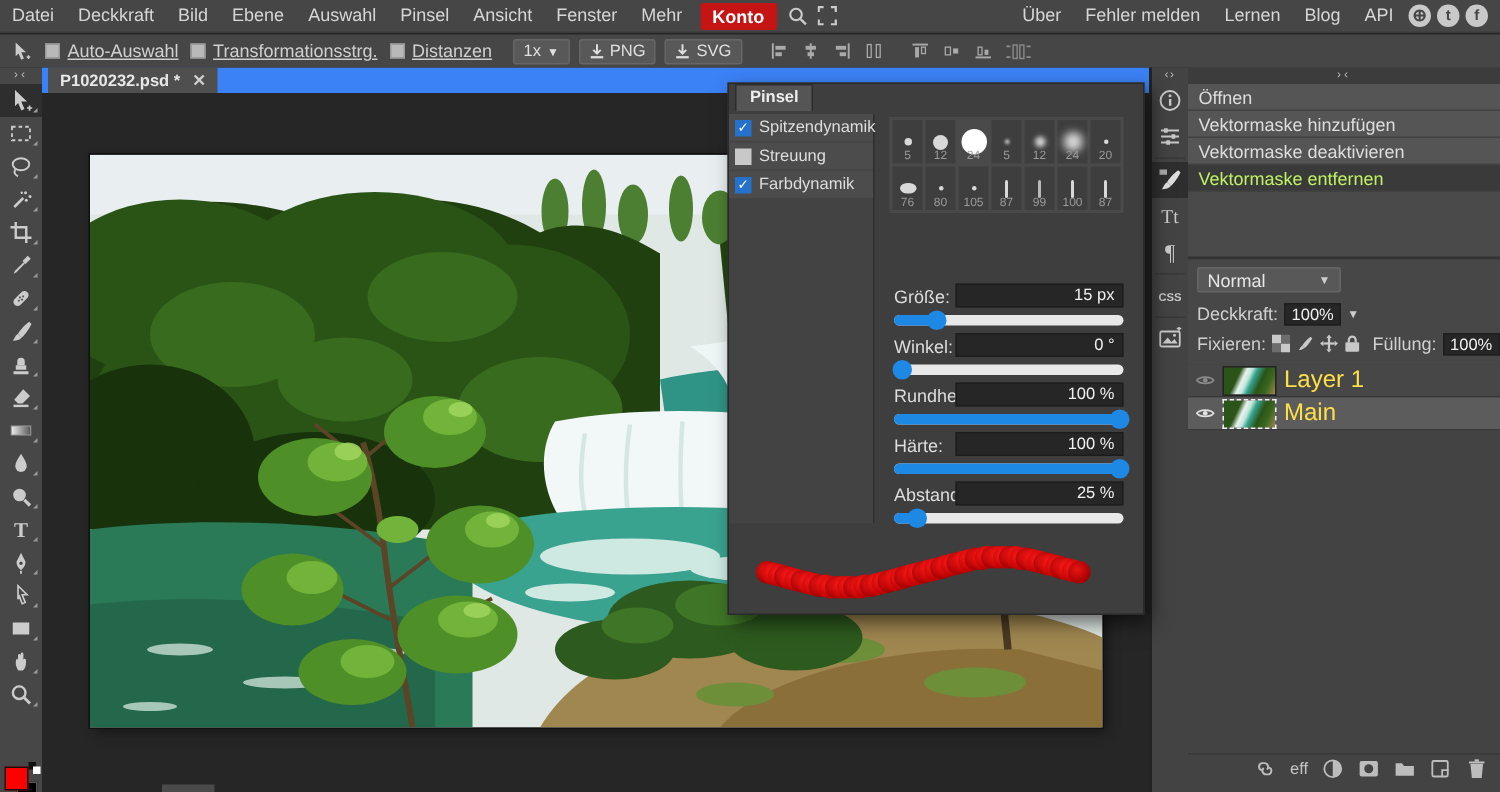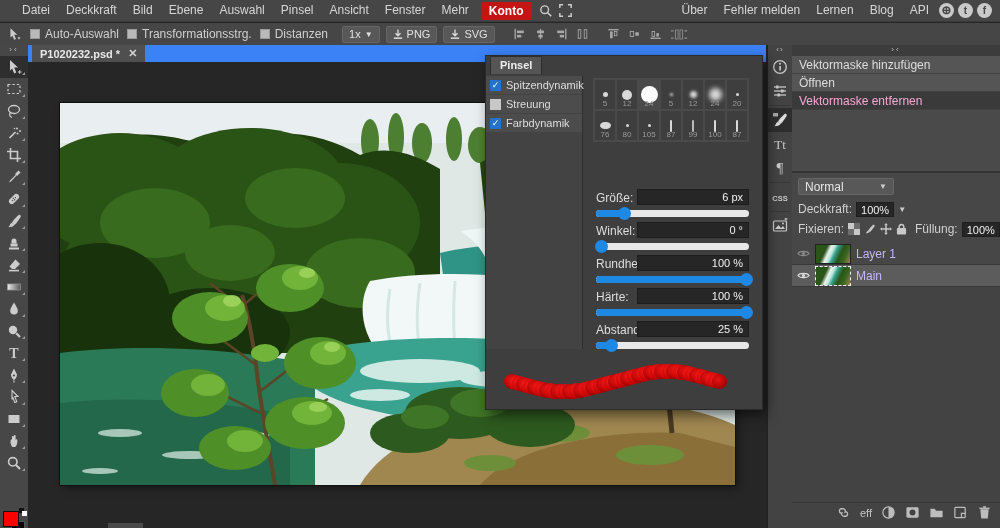--- a/index.html
+++ b/index.html
@@ -4,21 +4,21 @@
 <style>
   * { box-sizing: border-box; margin: 0; padding: 0; }
   html,body { width:1000px; height:528px; overflow:hidden; background:#262626;
     font-family:"Liberation Sans", sans-serif; }
   #app { position:relative; width:1000px; height:528px; background:#262626; color:#ccc;
     font-size:12px; -webkit-user-select:none; user-select:none; }
 
   
   .menubar { position:absolute; left:0; top:0; width:1000px; height:22px; background:#464646;
     display:flex; align-items:center; border-bottom:1px solid #3a3a3a; z-index:40; }
-  .menu-left { display:flex; align-items:center; height:100%; padding-left:14px; }
+  .menu-left { display:flex; align-items:center; height:100%; padding-left:0; }
   .menu-item { padding:0 8px; line-height:21px; color:#d6d6d6; font-size:12px; cursor:default; }
   .account-btn { background:#c41414; color:#fff; font-weight:bold; padding:0 8px; line-height:18px;
     border-radius:2px; margin:0 4px; }
   .chrome-icon { width:20px; height:16px; display:inline-flex; align-items:center; justify-content:center; }
   .menu-right { margin-left:auto; display:flex; align-items:center; gap:4px; padding-right:8px; }
   .menu-right .menu-item { padding:0 6px; }
   .social { width:15px; height:15px; border-radius:50%; background:#c9c9c9; color:#464646;
     font-size:10px; font-weight:bold; display:flex; align-items:center; justify-content:center; }
 
   .optionsbar { position:absolute; left:0; top:23px; width:1000px; height:22px; background:#464646;
@@ -94,40 +94,40 @@
 
   .rpanel { position:absolute; left:792px; top:45px; width:208px; height:483px; background:#434343; z-index:30; }
   .rp-head { height:11px; background:#3c3c3c; text-align:center; font-size:8px; color:#bbb;
     line-height:10px; letter-spacing:2px; }
   .ptabs { display:flex; background:#333; height:17px; }
   .ptab { padding:1px 9px 0; font-size:12px; font-weight:bold; color:#c9c9c9; line-height:16px; }
   .ptab.active { background:#555; color:#efefef; }
   .hist { height:117px; background:#4a4a4a; border-bottom:2px solid #333; overflow:hidden; }
   .hist-item { height:18px; line-height:18px; padding:0 7px; background:#555; border-bottom:1px solid #414141;
     color:#ddd; font-size:12px; white-space:nowrap; }
-  .hist-item.sel { background:#3a3a3a; color:#f9a8d4; }
+  .hist-item.sel { background:#3a3a3a; color:#bef264; }
   .lay-controls { background:#474747; padding:3px 0 4px; }
   .blend { margin:2px 6px 4px; width:96px; height:17px; background:#585858; border:1px solid #666;
     border-radius:2px; color:#e6e6e6; font-size:12px; display:flex; align-items:center; padding:0 6px; }
   .blend .arr { margin-left:auto; font-size:8px; color:#ccc; }
   .ctl-row { display:flex; align-items:center; gap:4px; padding:2px 6px; color:#d0d0d0; font-size:12px; height:20px;}
   .val-box { background:#262626; border:1px solid #1e1e1e; color:#f0f0f0; padding:0 4px; height:15px;
     line-height:14px; font-size:11px; }
   .tiny-arr { font-size:8px; color:#ccc; }
   .lock-ic { width:13px; height:13px; display:inline-flex; align-items:center; justify-content:center; }
   .layers-list { background:#424242; }
   .layer-row { height:22px; display:flex; align-items:center; gap:6px; padding:0 4px;
     border-bottom:1px solid #383838; background:#474747; }
   .layer-row.sel { background:#5c5c5c; }
   .eye { width:14px; display:flex; justify-content:center; }
   .thumb { width:34px; height:18px; background:
       linear-gradient(115deg,#2a5418 0%,#2a5418 28%,#e9f3ee 38%,#bfe6da 46%,#35a390 54%,#2a5418 68%,#39661f 82%,#9f854e 100%);
     outline:1px solid #222; }
   .thumb.marching { outline:1px dashed #f2f2f2; }
-  .layer-name { color:#c4b5fd; font-size:12px; }
+  .layer-name { color:#fde047; font-size:16px; }
   .lp-footer { position:absolute; left:0; bottom:6px; width:208px; height:20px; border-top:1px solid #383838;
     display:flex; align-items:center; justify-content:flex-end; gap:9px; padding:0 8px; background:#434343; }
   .eff-txt { color:#c5c5c5; font-size:11px; }
   svg { display:block; }
 </style>
 </head>
 <body>
 
 <div id="app">
 
@@ -170,21 +170,21 @@
       </div>
   </div>
 
   <div class="optionsbar">
     <span class="chrome-icon">
       <svg width="13" height="14" viewBox="0 0 16 16">
           <path d="M3 1 L11.5 9 H7.6 L9.8 14.2 L7.6 15.2 L5.4 10 L3 12.4 Z" fill="#ccc"></path>
           <path d="M12 13 h3 M13.5 11.5 v3" stroke="#ccc" stroke-width="1.2"></path>
         </svg>
     </span>
-    <span id="opt-checks" style="display:flex;align-items:center;">
+    <span id="opt-checks" style="display:flex;align-items:center;text-decoration:underline;">
         <span class="opt-check">
           <span class="cbox"></span>
           <span>Auto-Auswahl</span>
         </span>
         <span class="opt-check">
           <span class="cbox"></span>
           <span>Transformationsstrg.</span>
         </span>
         <span class="opt-check">
           <span class="cbox"></span>
@@ -644,21 +644,21 @@
           <div class="num">100</div>
         </div>
         <div class="pcell">
           <div class="pshape" style="width: 2.5px; height: 12px; border-radius: 2px;"></div>
           <div class="num">87</div>
         </div>
       </div>
     <div id="bp-sliders">
         <div class="slider-row" style="top: 135px; height: 30px;">
           <span class="sl-label">Größe:</span>
-          <span class="sl-value">6 px</span>
+          <span class="sl-value">15 px</span>
           <div class="sl-track">
             <div class="sl-fill" style="width: 18%;"></div>
             <div class="sl-thumb" style="left: calc(18% - 6px);"></div>
           </div>
         </div>
         <div class="slider-row" style="top: 168px; height: 30px;">
           <span class="sl-label">Winkel:</span>
           <span class="sl-value">0 °</span>
           <div class="sl-track">
             <div class="sl-fill" style="width: 3%;"></div>
@@ -804,22 +804,23 @@
           <path d="M3 11 L6.5 7 L9 10 L11 8 L13 11 Z" fill="#c9c9c9"></path>
           <circle cx="11" cy="5.5" r="1" fill="#c9c9c9"></circle>
           <path d="M12.5 1 h3 M14 -0.5 v3" stroke="#c9c9c9"></path>
         </svg>
       </div>
     </div>
 
   <div class="rpanel">
     <div class="rp-head">›‹</div>
     <div class="hist" id="hist-list">
+        <div class="hist-item">Öffnen</div>
         <div class="hist-item">Vektormaske hinzufügen</div>
-        <div class="hist-item">Öffnen</div>
+        <div class="hist-item">Vektormaske deaktivieren</div>
         <div class="hist-item sel">Vektormaske entfernen</div>
       </div>
 
     <div class="lay-controls">
       <div class="blend">
         <span>Normal</span>
           <span class="arr">▼</span>
       </div>
       <div class="ctl-row">
         <span>Deckkraft:</span>

